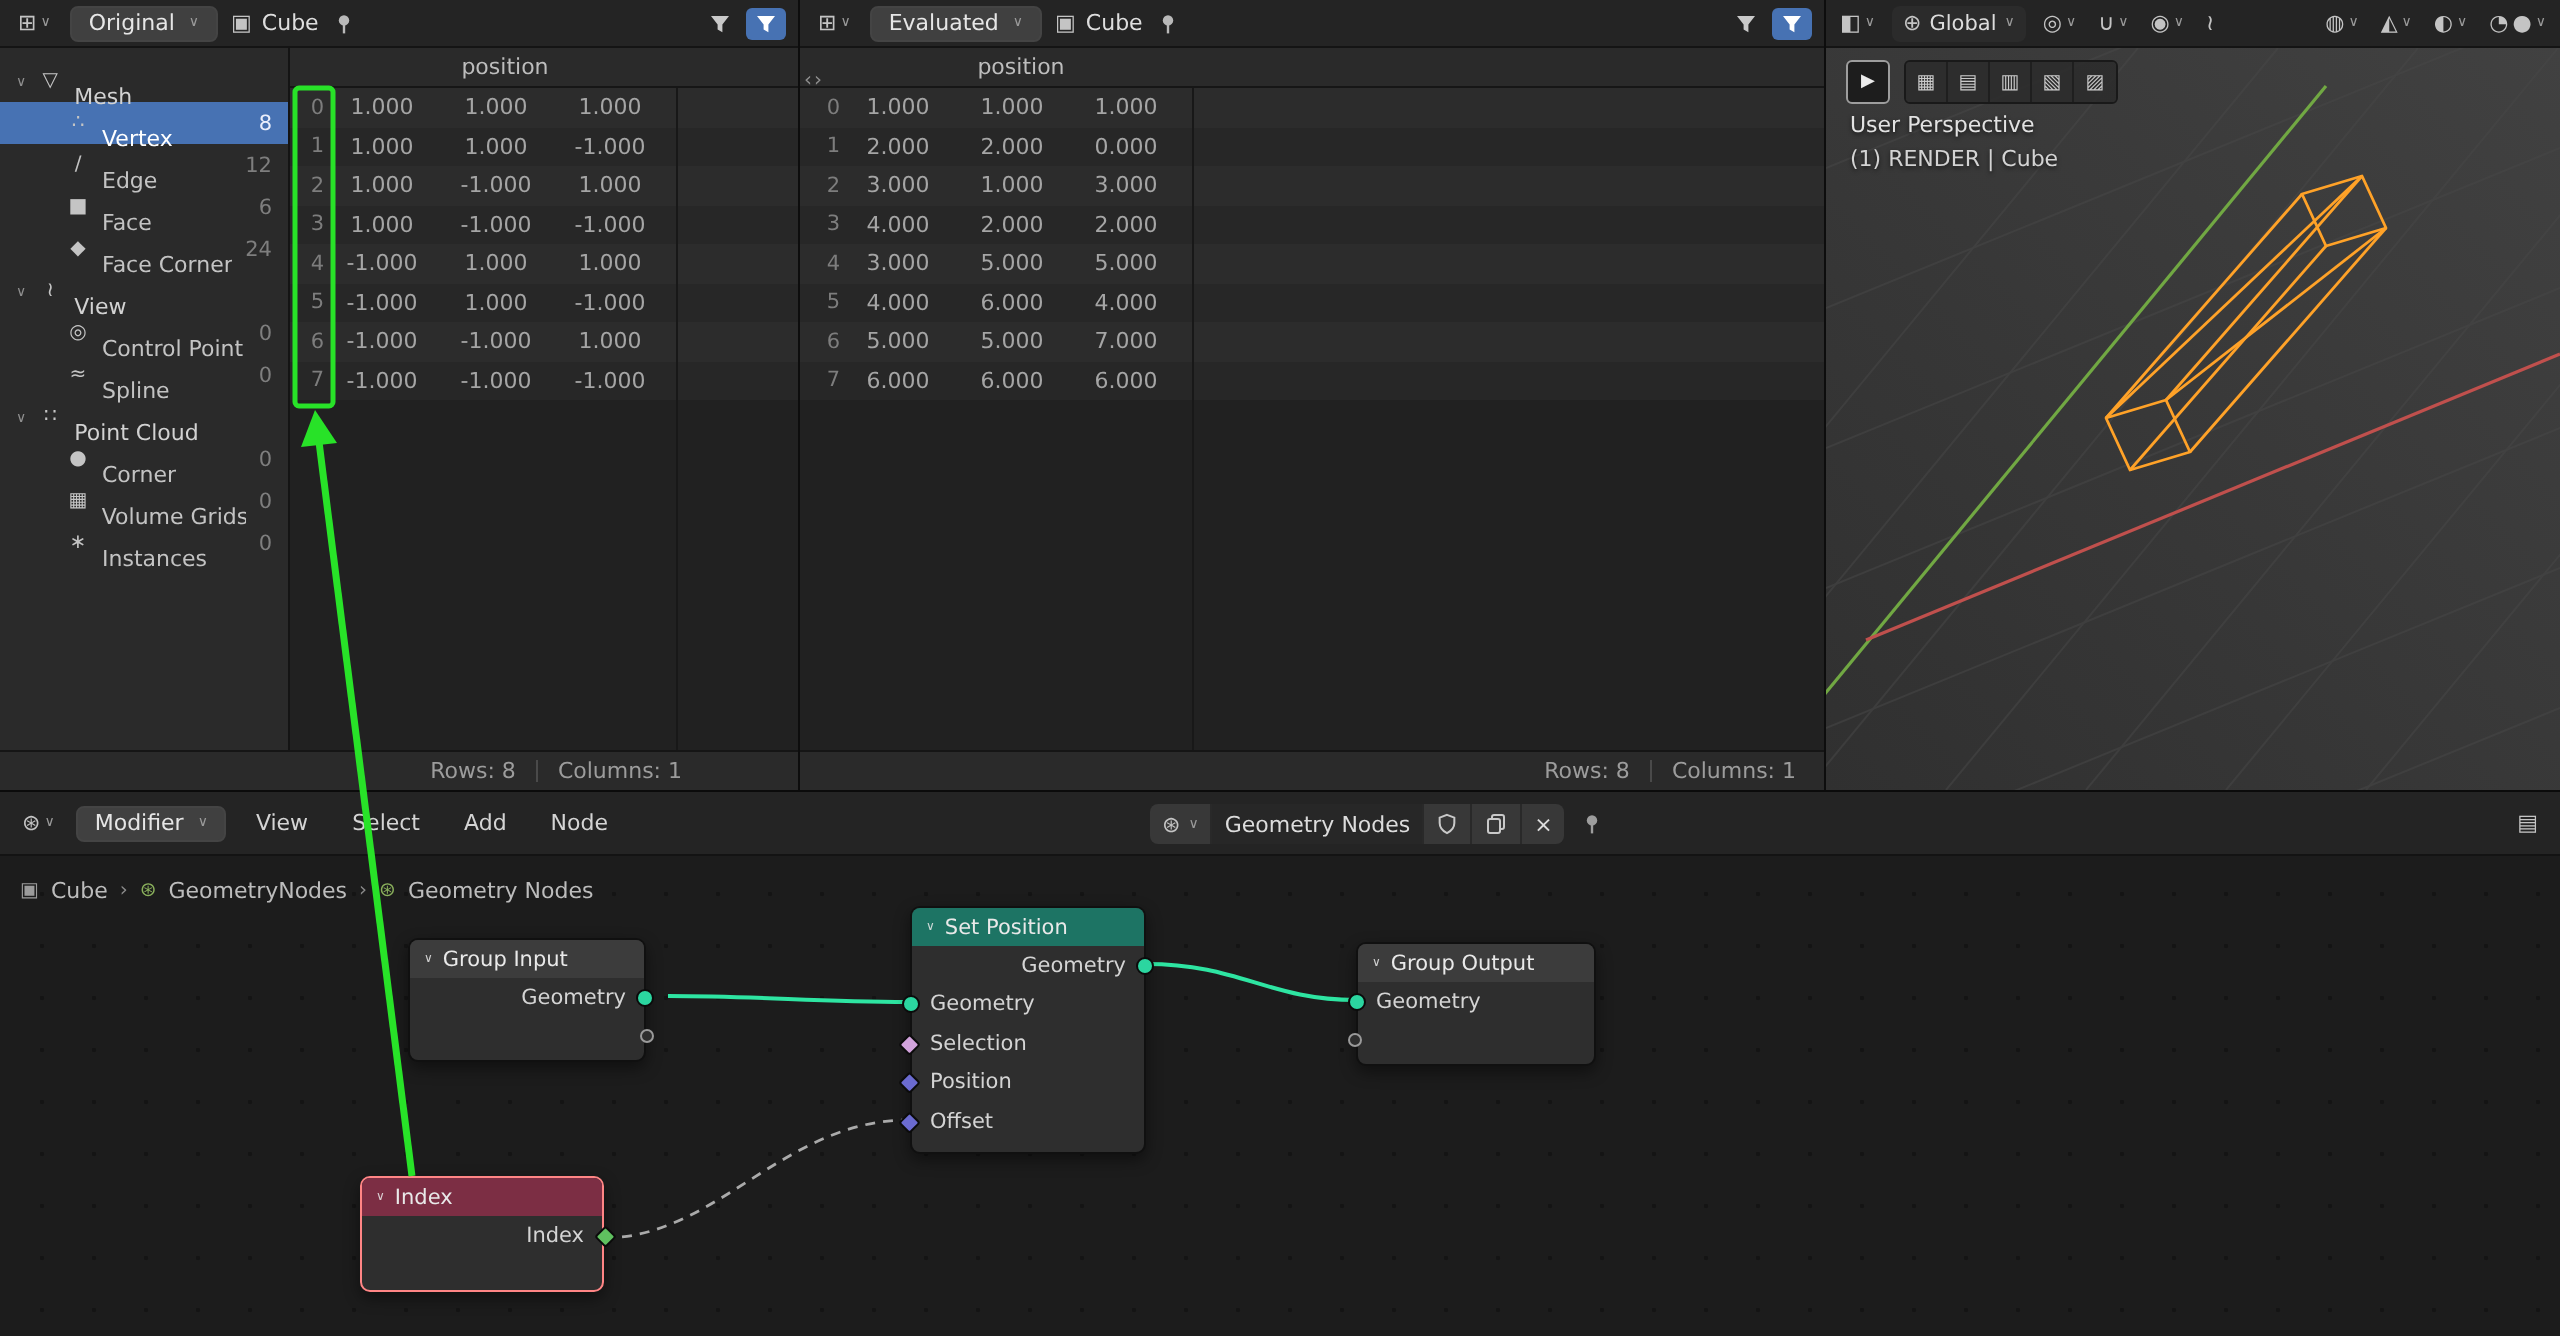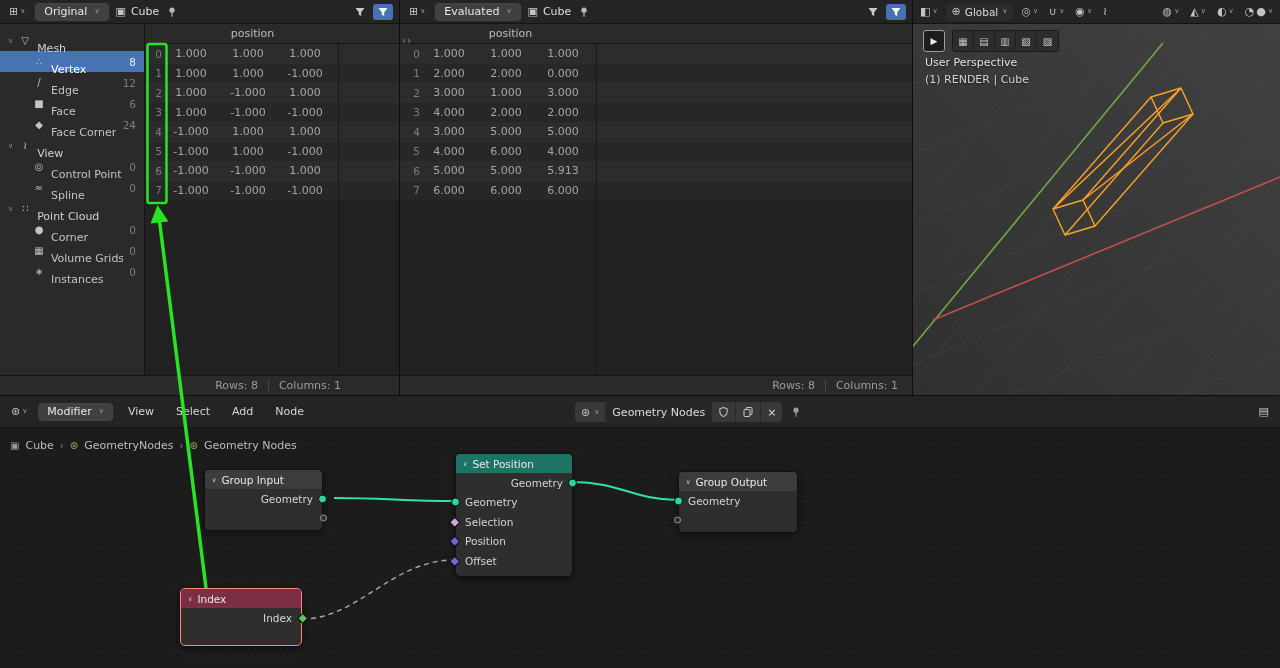--- a/index.html
+++ b/index.html
@@ -345,21 +345,21 @@
         <div class="ss-row alt">
             <span class="idx">5</span>
             <span class="val">4.000</span>
             <span class="val">6.000</span>
             <span class="val">4.000</span>
           </div>
         <div class="ss-row">
             <span class="idx">6</span>
             <span class="val">5.000</span>
             <span class="val">5.000</span>
-            <span class="val">5.913</span>
+            <span class="val">7.000</span>
           </div>
         <div class="ss-row alt">
             <span class="idx">7</span>
             <span class="val">6.000</span>
             <span class="val">6.000</span>
             <span class="val">6.000</span>
           </div>
         <div class="vline"></div>
       </div>
     </div>

